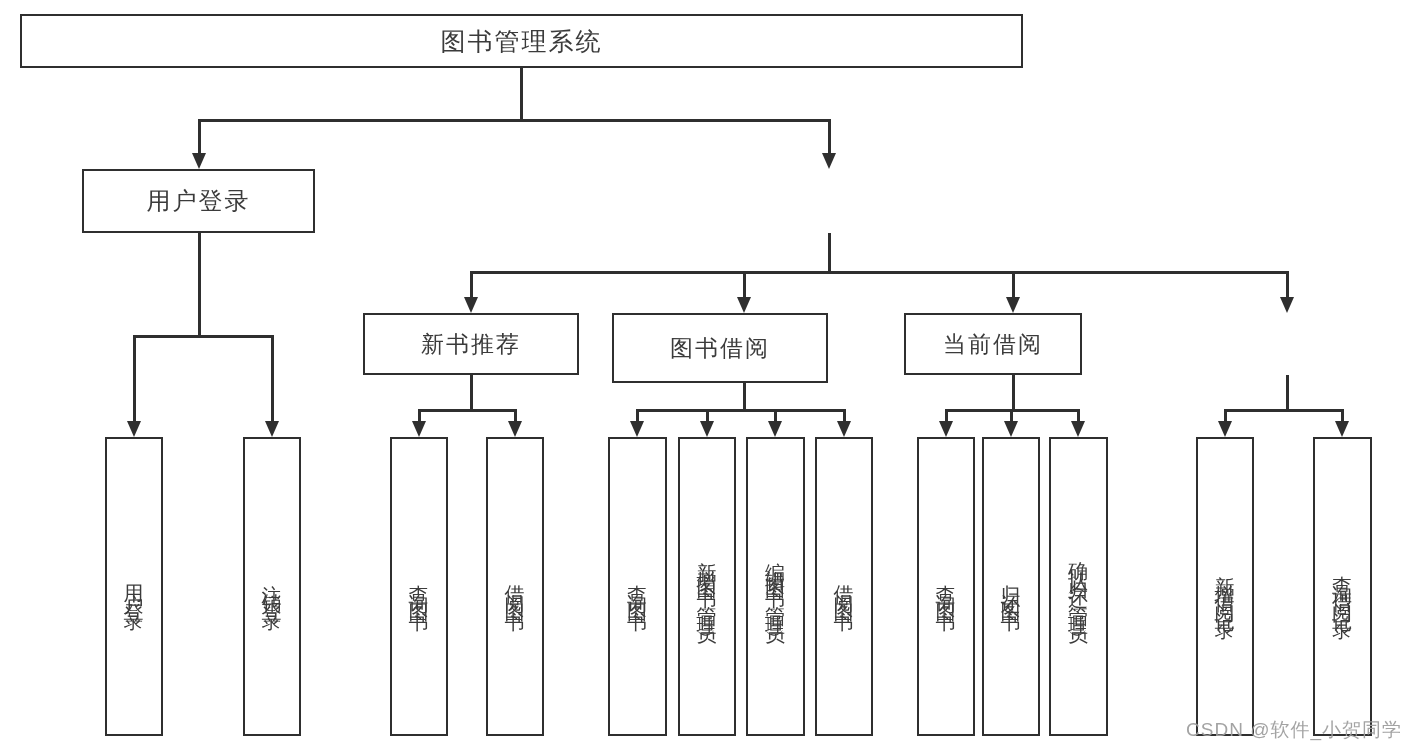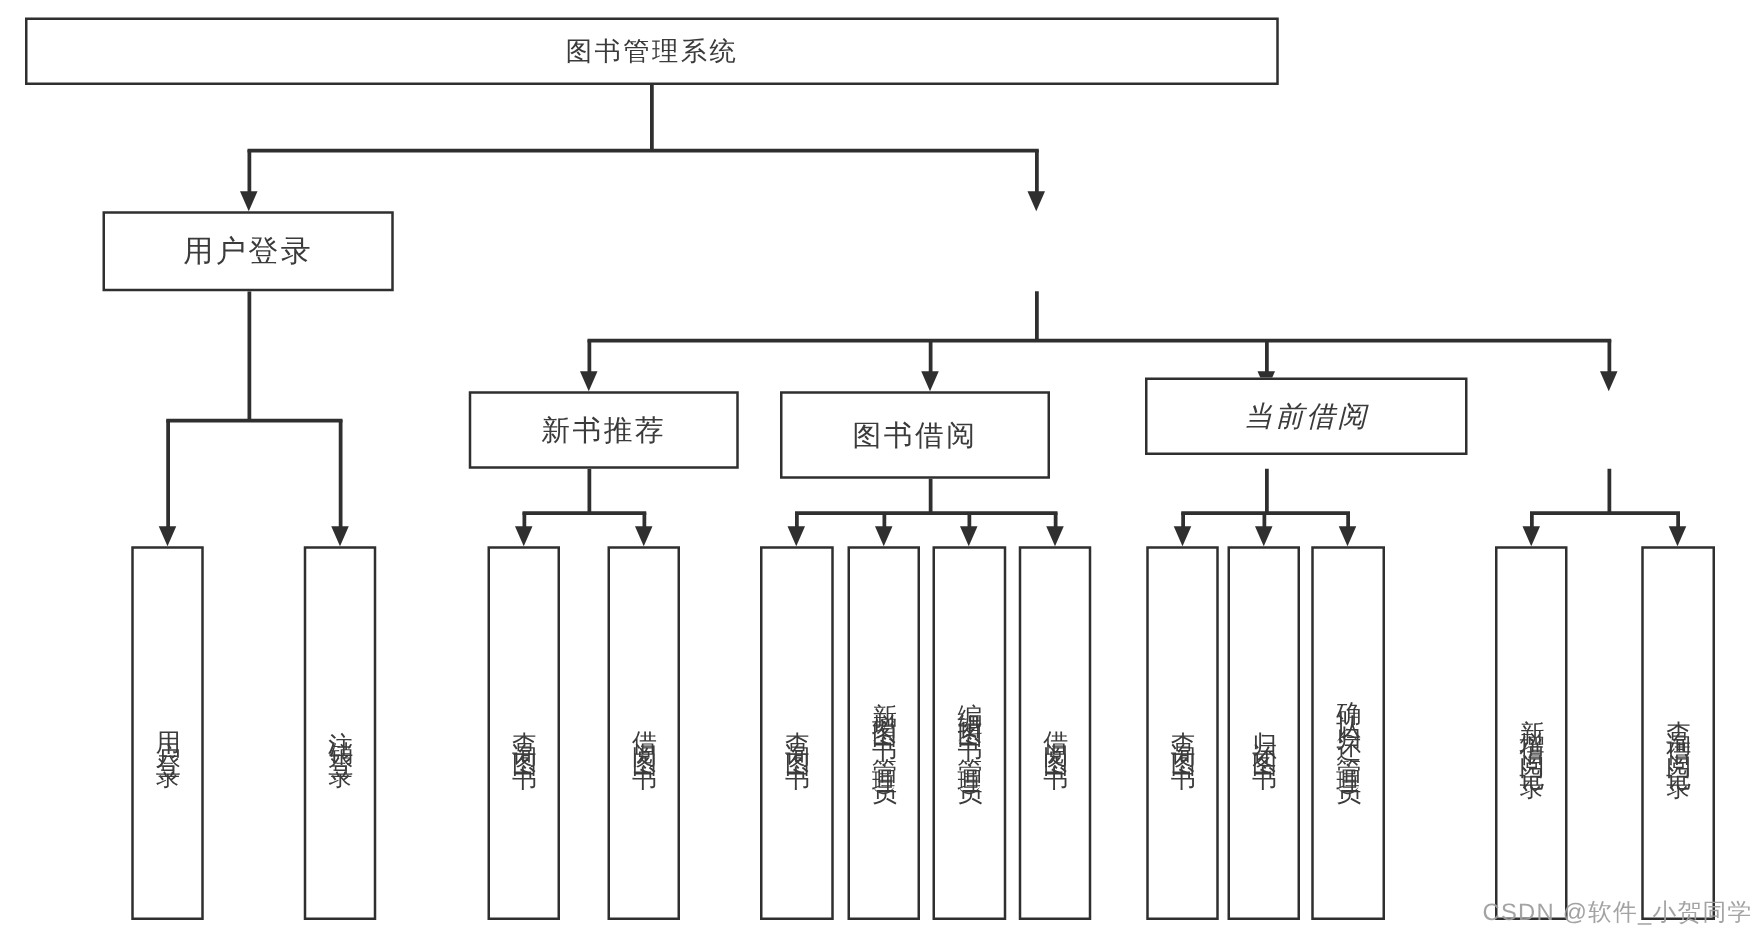--- a/index.html
+++ b/index.html
@@ -16,23 +16,23 @@
     box-sizing: border-box;
     border: 2.5px solid #2f2f2f;
     background: #ffffff;
     display: flex;
     align-items: center;
     justify-content: center;
     color: #3b3b3b;
     letter-spacing: 2px;
     z-index: 2;
   }
-  .root-box  { font-size: 21px; }
+  .root-box  { font-size: 25px; }
   .lvl2-box  { font-size: 24px; }
-  .lvl3-box  { font-size: 23px; margin-left: 12px; }
+  .lvl3-box  { font-size: 23px; }
   .vbox {
     position: absolute;
     box-sizing: border-box;
     border: 2.5px solid #2f2f2f;
     background: #ffffff;
     display: flex;
     align-items: center;
     justify-content: center;
     z-index: 2;
   }
@@ -103,21 +103,21 @@
   <div class="tri" style="left:1006px; top:297px;"></div>
   <div class="vline" style="left:1285.5px; top:272px; height:26px;"></div>
   <div class="tri" style="left:1280px; top:297px;"></div>
 
   <div class="box lvl3-box" style="left:363px; top:313px; width:216px; height:62px;">
     <span>新书推荐</span>
   </div>
   <div class="box lvl3-box" style="left:612px; top:313px; width:216px; height:70px;">
     <span>图书借阅</span>
   </div>
-  <div class="box lvl3-box" style="left:904px; top:302px; width:258px; height:62px;font-style:italic;">
+  <div class="box lvl3-box" style="left:904px; top:313px; width:178px; height:62px;">
     <span>当前借阅</span>
   </div>
 
   <div class="vline" style="left:469.5px; top:375px; height:35px;"></div>
   <div class="hline" style="left:417.5px; top:408.5px; width:99px;"></div>
   <div class="vline" style="left:417.5px; top:410px; height:12px;"></div>
   <div class="tri" style="left:412px; top:421px;"></div>
   <div class="vline" style="left:513.5px; top:410px; height:12px;"></div>
   <div class="tri" style="left:508px; top:421px;"></div>
 

